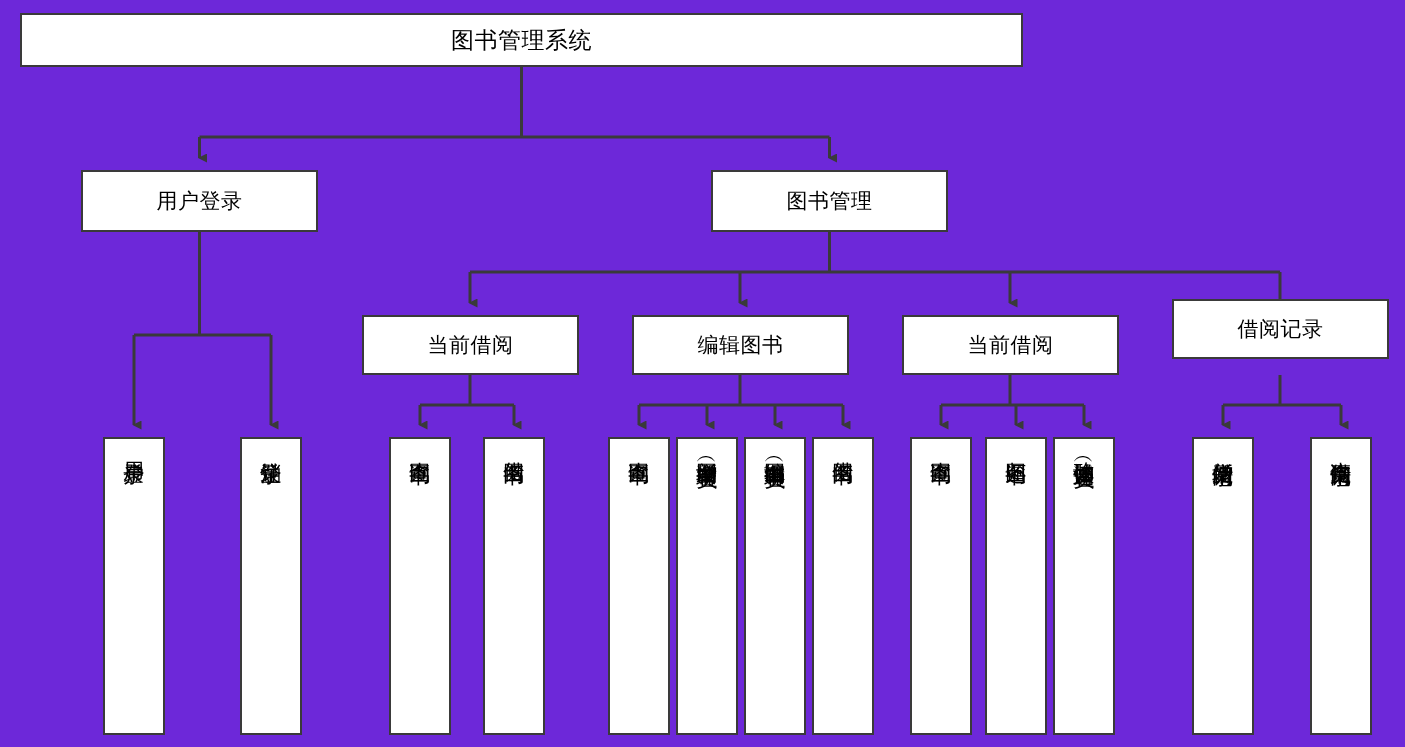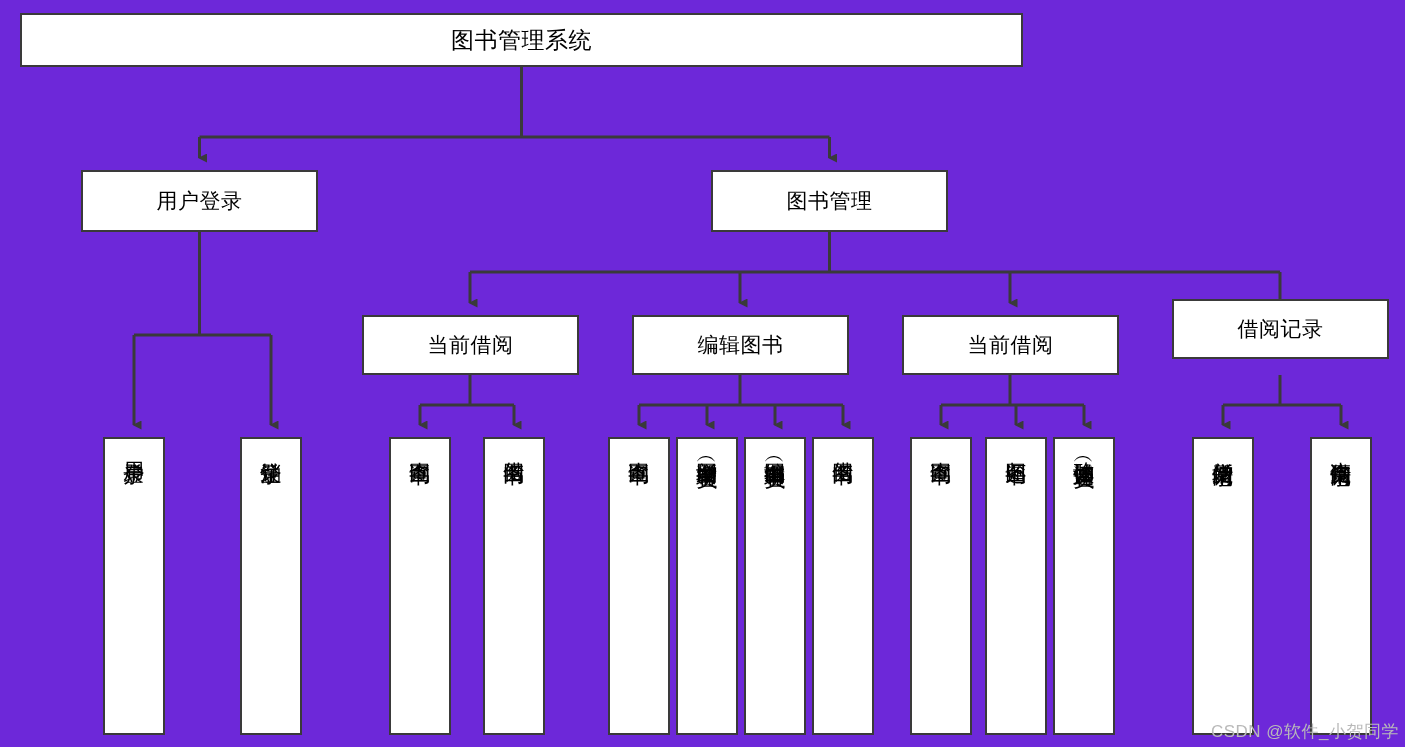--- a/index.html
+++ b/index.html
@@ -180,15 +180,14 @@
   <div class="node node-leaf" style="left:1053px; top:437px; width:62px; height:298px;">
     <span class="label">确认归还（管理员）</span>
   </div>
   <div class="node node-leaf" style="left:1192px; top:437px; width:62px; height:298px;">
     <span class="label">新增借阅记录</span>
   </div>
   <div class="node node-leaf" style="left:1310px; top:437px; width:62px; height:298px;">
     <span class="label">查询借阅记录</span>
   </div>
 
-  <div class="watermark">CSDN @软件_小贺同学</div>
 
 </div>
 
 </body></html>

